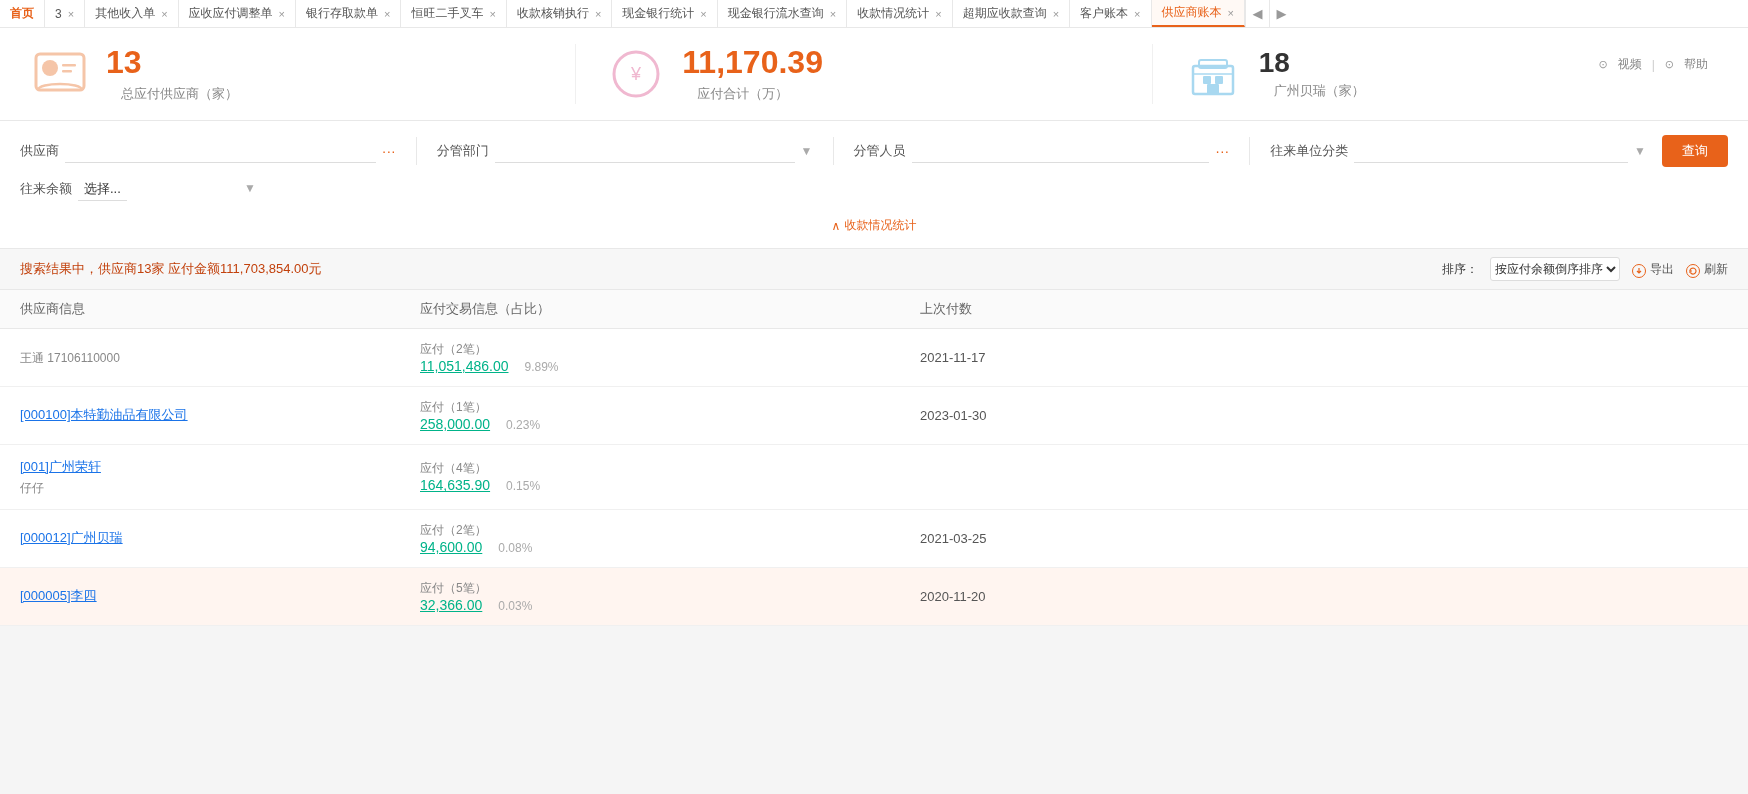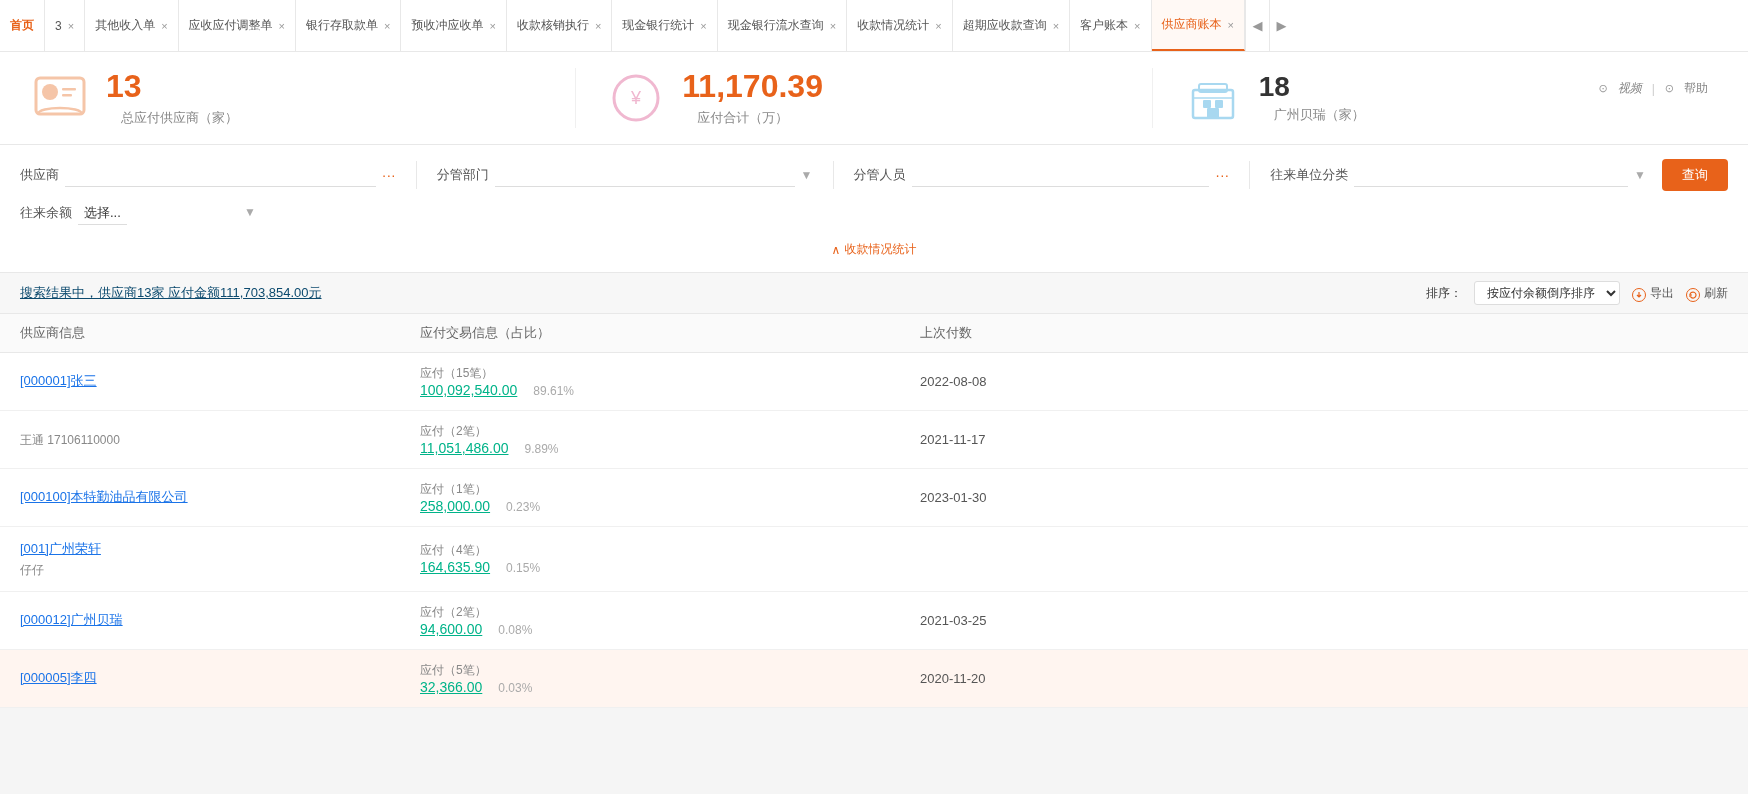--- a/index.html
+++ b/index.html
@@ -1,21 +1,21 @@
 <!DOCTYPE html>
 <html><head>
   <meta charset="utf-8">
   <style>
     * { box-sizing: border-box; margin: 0; padding: 0; }
     body { font-family: 'Microsoft YaHei', Arial, sans-serif; font-size: 13px; background: #f5f5f5; color: #333; overflow-x: hidden; }
 
     
     .top-nav {
       display: flex; align-items: center; background: #fff;
-      border-bottom: 1px solid #e8e8e8; height: 52px; overflow: hidden;
+      border-bottom: 1px solid #e8e8e8; height: 28px; overflow: hidden;
     }
     .nav-tab {
       display: flex; align-items: center; padding: 0 10px; height: 100%;
       border-right: 1px solid #e8e8e8; white-space: nowrap; cursor: pointer;
       font-size: 12px; color: #555; position: relative;
     }
     .nav-tab.active {
       background: #fff9f5; color: #e8621a; border-bottom: 2px solid #e8621a;
     }
     .nav-tab .close-x {
@@ -88,25 +88,25 @@
       text-align: center; padding: 6px 0; color: #e8621a; font-size: 12px; cursor: pointer;
     }
     .collapse-bar span { display: inline-flex; align-items: center; gap: 4px; }
 
     
     .result-bar {
       display: flex; align-items: center; justify-content: space-between;
       background: #f7f7f7; padding: 8px 20px; border-bottom: 1px solid #e8e8e8;
     }
     .result-info { font-size: 13px; color: #555; }
-    .result-info span { color: #0c4a6e; text-decoration: underline; }
+    .result-info span { color: #c2410c; }
     .result-actions { display: flex; align-items: center; gap: 12px; font-size: 12px; color: #555; }
     .result-actions .sort-label { color: #333; }
     .result-actions .sort-select {
-      border: 1px solid #ddd; background: #fff; padding: 3px 8px;
+      border: 1px solid #ddd; background: #fff; padding: 3px 0;
       border-radius: 3px; font-size: 12px; color: #333; cursor: pointer;
     }
     .action-btn {
       display: flex; align-items: flex-end; gap: 4px; cursor: pointer; color: #555;
       font-size: 12px;
     }
     .action-btn .icon-circle {
       width: 14px; height: 14px; border-radius: 50%; border: 1px solid #e8621a;
       display: flex; align-items: center; justify-content: center;
     }
@@ -161,21 +161,21 @@
   </div>
   <div class="nav-tab">
     <span>应收应付调整单</span>
     <span class="close-x">×</span>
   </div>
   <div class="nav-tab">
     <span>银行存取款单</span>
     <span class="close-x">×</span>
   </div>
   <div class="nav-tab">
-    <span>预收冲应收单</span>
+    <span>恒旺二手叉车</span>
     <span class="close-x">×</span>
   </div>
   <div class="nav-tab">
     <span>收款核销执行</span>
     <span class="close-x">×</span>
   </div>
   <div class="nav-tab">
     <span>现金银行统计</span>
     <span class="close-x">×</span>
   </div>
@@ -244,21 +244,21 @@
         <rect x="22" y="38" width="12" height="10" rx="1" fill="#a8d8f0"></rect>
         <line x1="8" y1="28" x2="48" y2="28" stroke="#a8d8f0" stroke-width="1.5"></line>
       </svg>
     </div>
     <div class="stat-info">
       <div class="stat-number" style="color:#333; font-size:28px;">18</div>
       <div class="stat-label">广州贝瑞（家）</div>
     </div>
     <div class="top-links" style="position:absolute;right:20px;top:8px;">
       <span style="color:#999;font-size:11px;">⊙</span>
-      <a style="color:#888;font-size:12px;text-decoration:none;font-style:italic;">视频</a>
+      <a style="color:#888;font-size:12px;text-decoration:none;">视频</a>
       <span style="color:#ccc;">|</span>
       <span style="color:#999;font-size:11px;">⊙</span>
       <a style="color:#888;font-size:12px;text-decoration:none;">帮助</a>
     </div>
   </div>
 </div>
 
 <div class="filter-area">
   <div class="filter-row">
 
@@ -347,34 +347,20 @@
 
   <div class="table-header">
     <div class="col-supplier">供应商信息</div>
     <div class="col-transaction">应付交易信息（占比）</div>
     <div class="col-lastpay">上次付数</div>
   </div>
 
   <div id="table-body">
       <div class="table-row">
     <div class="cell-supplier">
-      <div class="supplier-name">[000001]张三</div>
-
-    </div>
-    <div class="cell-transaction">
-      <div class="trans-label">应付（15笔）</div>
-      <div class="trans-row">
-        <span class="trans-amount">100,092,540.00</span>
-        <span class="trans-pct">89.61%</span>
-      </div>
-    </div>
-    <div class="cell-lastpay">2022-08-08</div>
-  </div>
-      <div class="table-row">
-    <div class="cell-supplier">
       <div class="supplier-contact">王通  17106110000</div>
     </div>
     <div class="cell-transaction">
       <div class="trans-label">应付（2笔）</div>
       <div class="trans-row">
         <span class="trans-amount">11,051,486.00</span>
         <span class="trans-pct">9.89%</span>
       </div>
     </div>
     <div class="cell-lastpay">2021-11-17</div>

